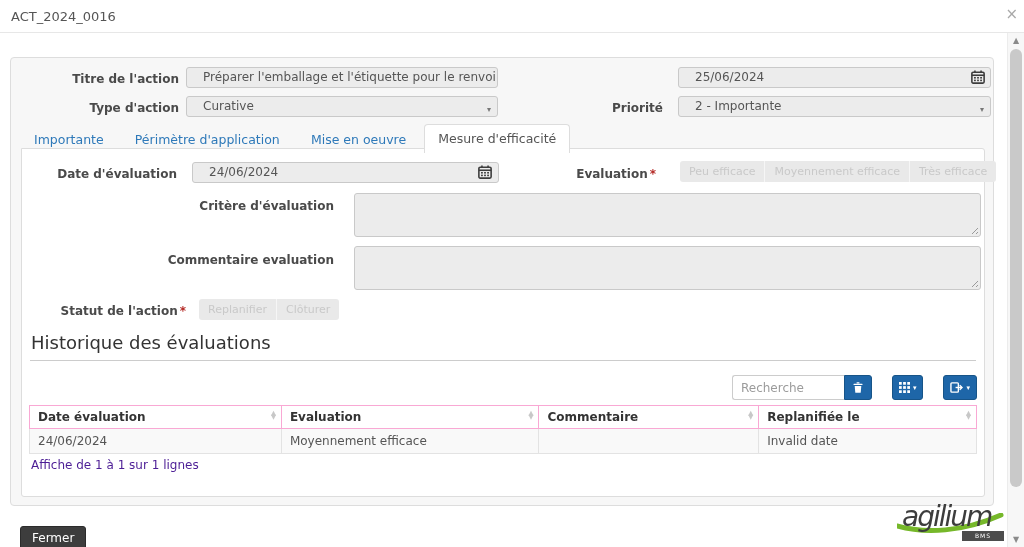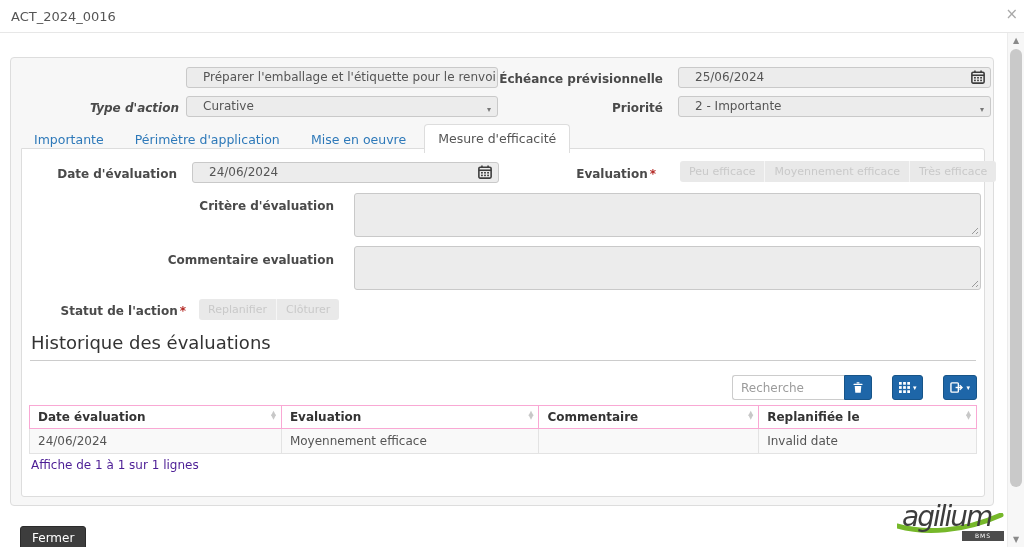--- a/index.html
+++ b/index.html
@@ -95,43 +95,43 @@
 
 <div class="stage">
 
   <div class="titlebar">
     <span class="win-title">ACT_2024_0016</span>
     <span class="win-close">×</span>
   </div>
 
   <div class="panel">
 
+    <div class="flabel" style="left:0;top:14px;width:168px;">Titre de l'action</div>
     <div class="ctl" style="left:175px;top:9px;width:312px;">Préparer l'emballage et l'étiquette pour le renvoi</div>
 
-    <div class="flabel" style="left:470px;top:14px;width:182px;">Échéance prévisionnelle</div>
     <div class="ctl" style="left:667px;top:9px;width:313px;">
       <span>25/06/2024</span>
       
     </div>
     <svg class="cal-btn" style="left:960px;top:12px;position:absolute;" width="14" height="14" viewBox="0 0 16 16">
       <rect x="1" y="2.5" width="14" height="12.5" rx="1.5" fill="none" stroke="#3c3c3c" stroke-width="1.8"></rect>
       <line x1="1" y1="6" x2="15" y2="6" stroke="#3c3c3c" stroke-width="1.8"></line>
       <line x1="4.5" y1="0.5" x2="4.5" y2="3" stroke="#3c3c3c" stroke-width="1.8"></line>
       <line x1="11.5" y1="0.5" x2="11.5" y2="3" stroke="#3c3c3c" stroke-width="1.8"></line>
       <g fill="#3c3c3c">
           <rect x="3.5" y="8" width="2" height="1.8"></rect>
           <rect x="7" y="8" width="2" height="1.8"></rect>
           <rect x="10.5" y="8" width="2" height="1.8"></rect>
           <rect x="3.5" y="11" width="2" height="1.8"></rect>
           <rect x="7" y="11" width="2" height="1.8"></rect>
           <rect x="10.5" y="11" width="2" height="1.8"></rect>
         </g>
     </svg>
 
-    <div class="flabel" style="left:0;top:43px;width:168px;font-style:italic;">Type d'action</div>
+    <div class="flabel" style="left:0;top:43px;width:168px;">Type d'action</div>
     <div class="ctl sel" style="left:175px;top:38px;width:312px;">
       <span>Curative</span>
       <span class="caret">▾</span>
     </div>
 
     <div class="flabel" style="left:470px;top:43px;width:182px;">Priorité</div>
     <div class="ctl sel" style="left:667px;top:38px;width:313px;">
       <span>2 - Importante</span>
       <span class="caret">▾</span>
     </div>

